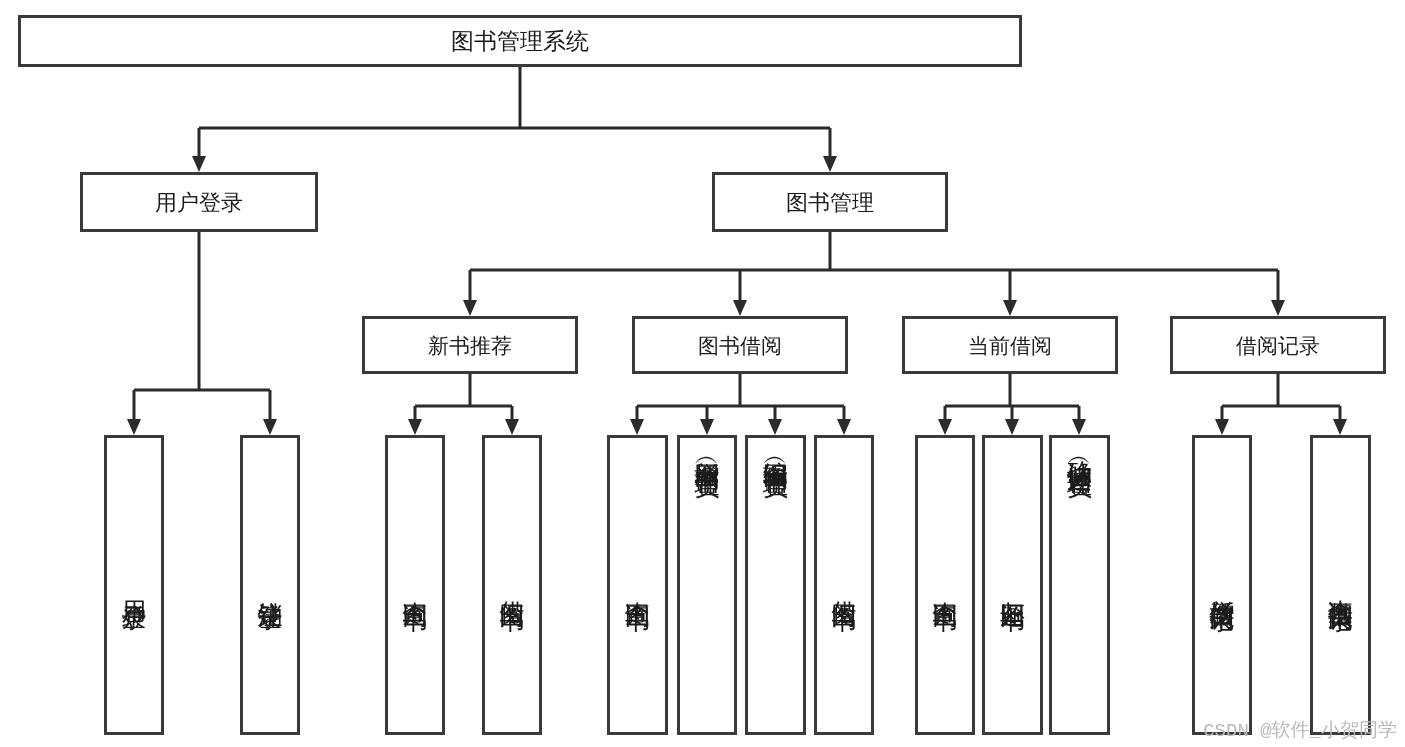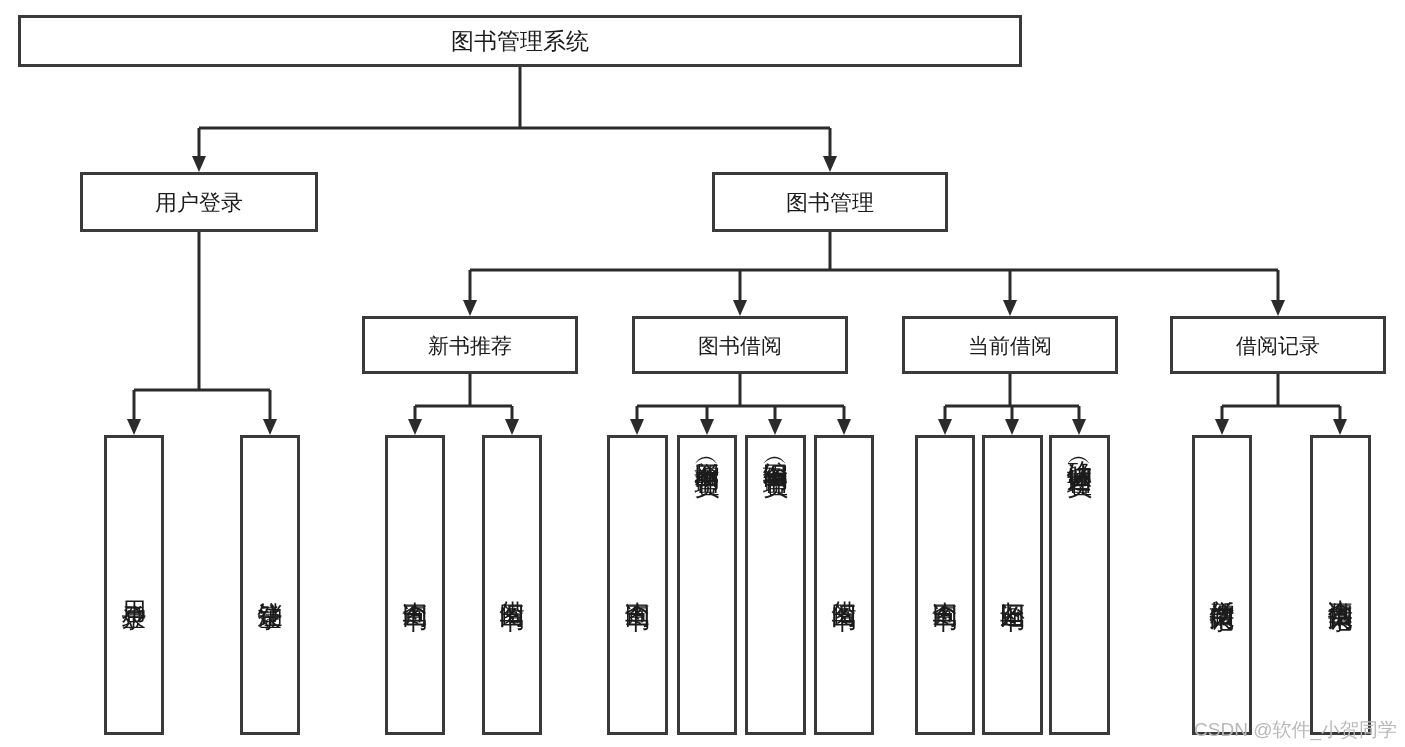--- a/index.html
+++ b/index.html
@@ -43,21 +43,21 @@
   }
   .leaf-label-cell.top-aligned{justify-content:flex-start;padding-top:6px;}
 
   .connector{stroke:#2b2b2b;stroke-width:3;fill:none;}
   .arrow-head{fill:#2b2b2b;}
 
   #watermark{
     position:absolute;
     right:8px;
     bottom:4px;
-    font-family:Liberation Sans, sans-serif;
+    font-family:Liberation Mono, monospace;
     font-size:19px;
     color:#b9b9b9;
     white-space:nowrap;
     user-select:none;
   }
 </style>
 </head>
 <body>
 
 <div id="diagram-root">

